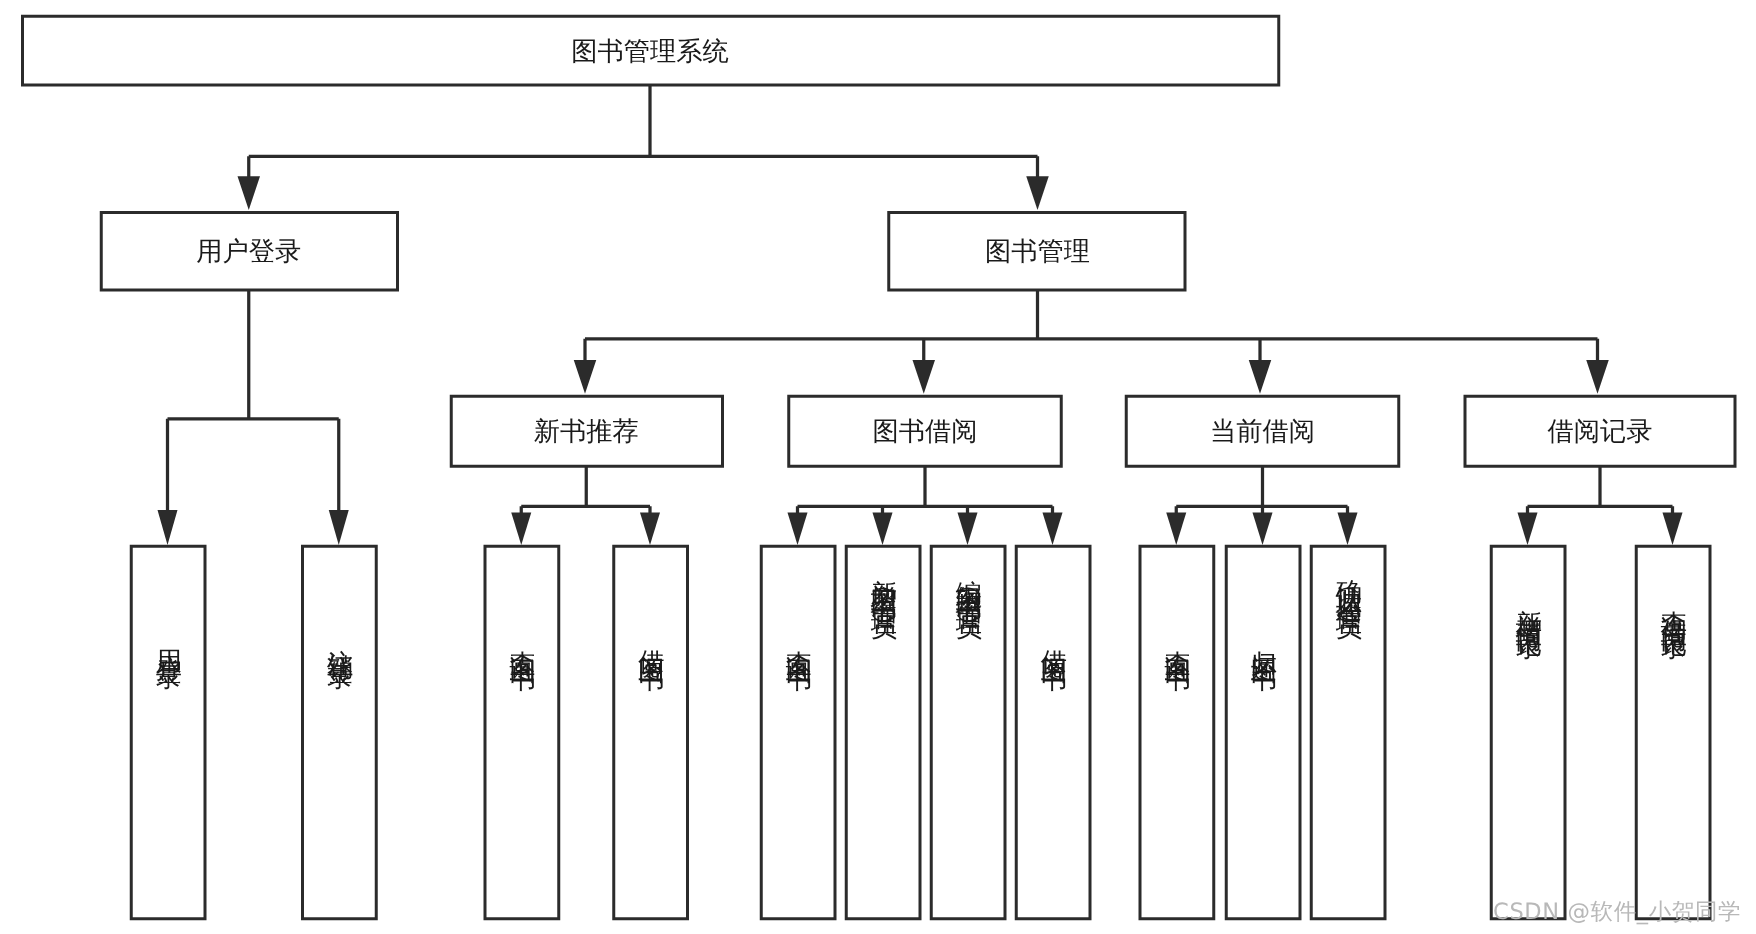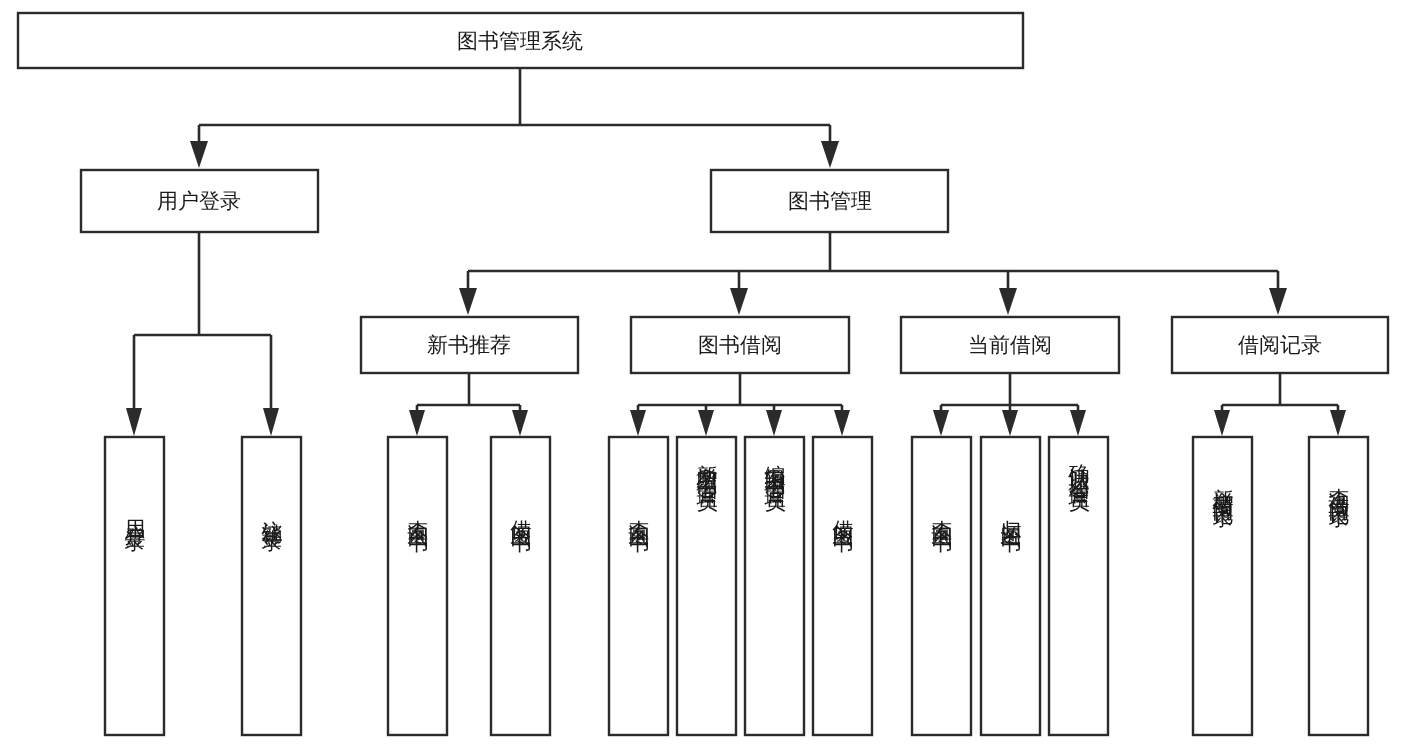--- a/index.html
+++ b/index.html
@@ -249,13 +249,14 @@
     <span class="vert-text" style="margin-top:10px;">确认归还（管理员）</span>
   </div>
 
   <div class="vert-text-wrap" style="left:1193px; top:437px; width:59px; height:298px;">
     <span class="vert-text" style="margin-top:34px;">新增借阅记录</span>
   </div>
   <div class="vert-text-wrap" style="left:1309px; top:437px; width:59px; height:298px;">
     <span class="vert-text" style="margin-top:34px;">查询借阅记录</span>
   </div>
 
+  <div class="watermark">CSDN @软件_小贺同学</div>
 </div>
 
 </body></html>

